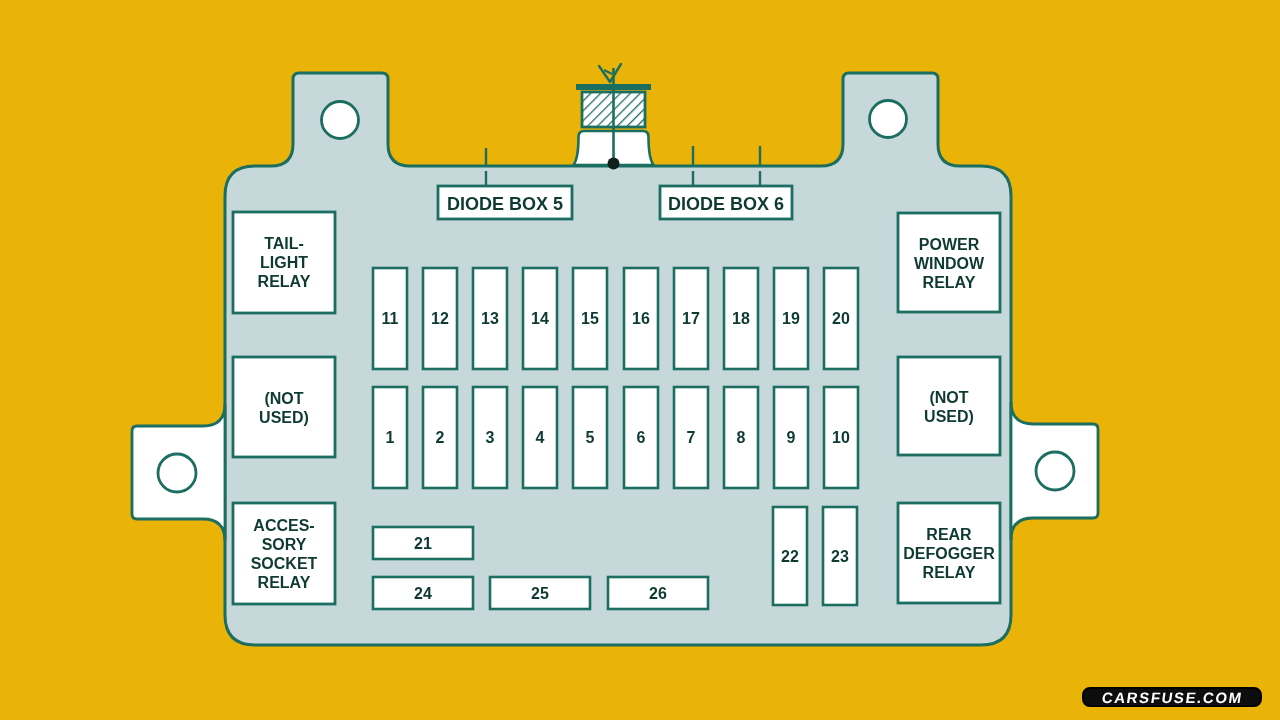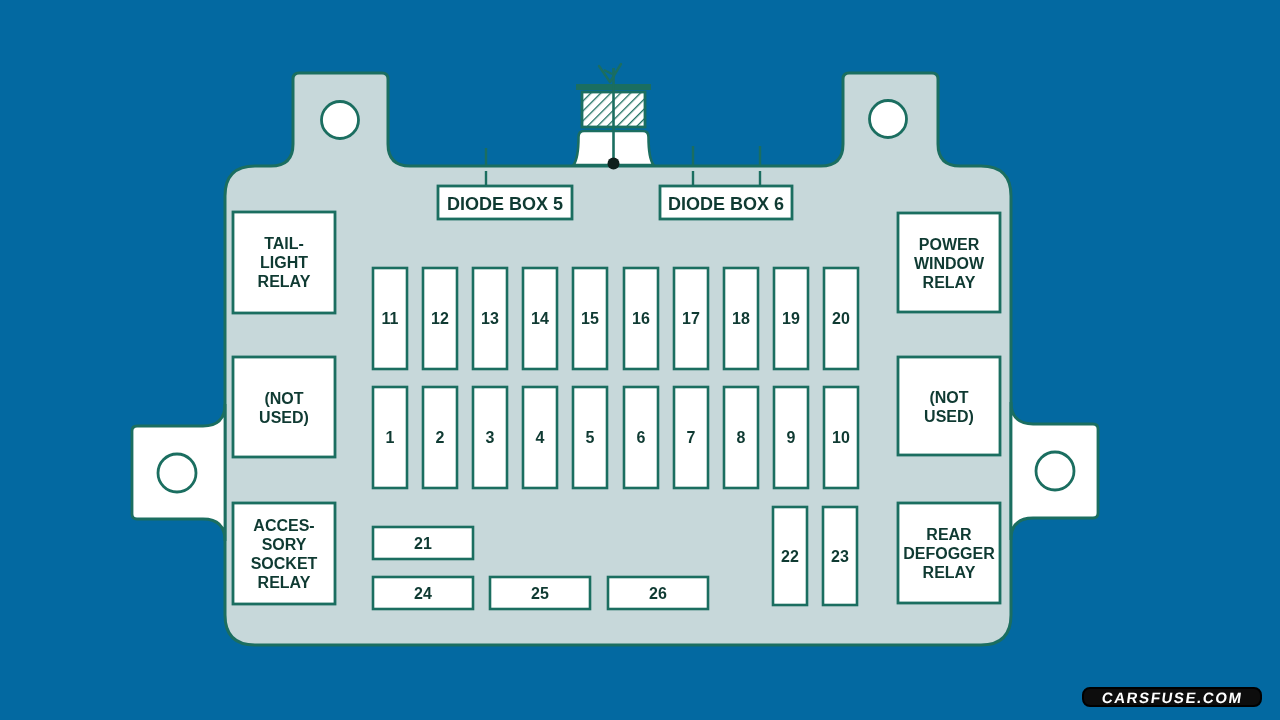--- a/index.html
+++ b/index.html
@@ -1,16 +1,16 @@
 <!DOCTYPE html>
 <html><head>
 <meta charset="utf-8">
 <style>
   html,body{margin:0;padding:0;background:#ffffff;}
-  #stage{position:relative;width:1280px;height:720px;background:#0369a1;overflow:hidden;
+  #stage{position:relative;width:1280px;height:720px;background:#eab308;overflow:hidden;
          font-family:"Liberation Sans","DejaVu Sans",sans-serif;}
   svg{position:absolute;left:0;top:0;}
   .fuse{fill:#ffffff;stroke:#1b6e60;stroke-width:2.6;}
   .box{fill:#ffffff;stroke:#1b6e60;stroke-width:2.8;}
   .num{font:bold 16px "Liberation Sans","DejaVu Sans",sans-serif;fill:#0f3a32;
        text-anchor:middle;dominant-baseline:central;}
   .lbl{font:bold 16px "Liberation Sans","DejaVu Sans",sans-serif;fill:#0f3a32;
        text-anchor:middle;dominant-baseline:central;}
   .dlbl{font:bold 18px "Liberation Sans","DejaVu Sans",sans-serif;fill:#0f3a32;
         text-anchor:middle;dominant-baseline:central;}

